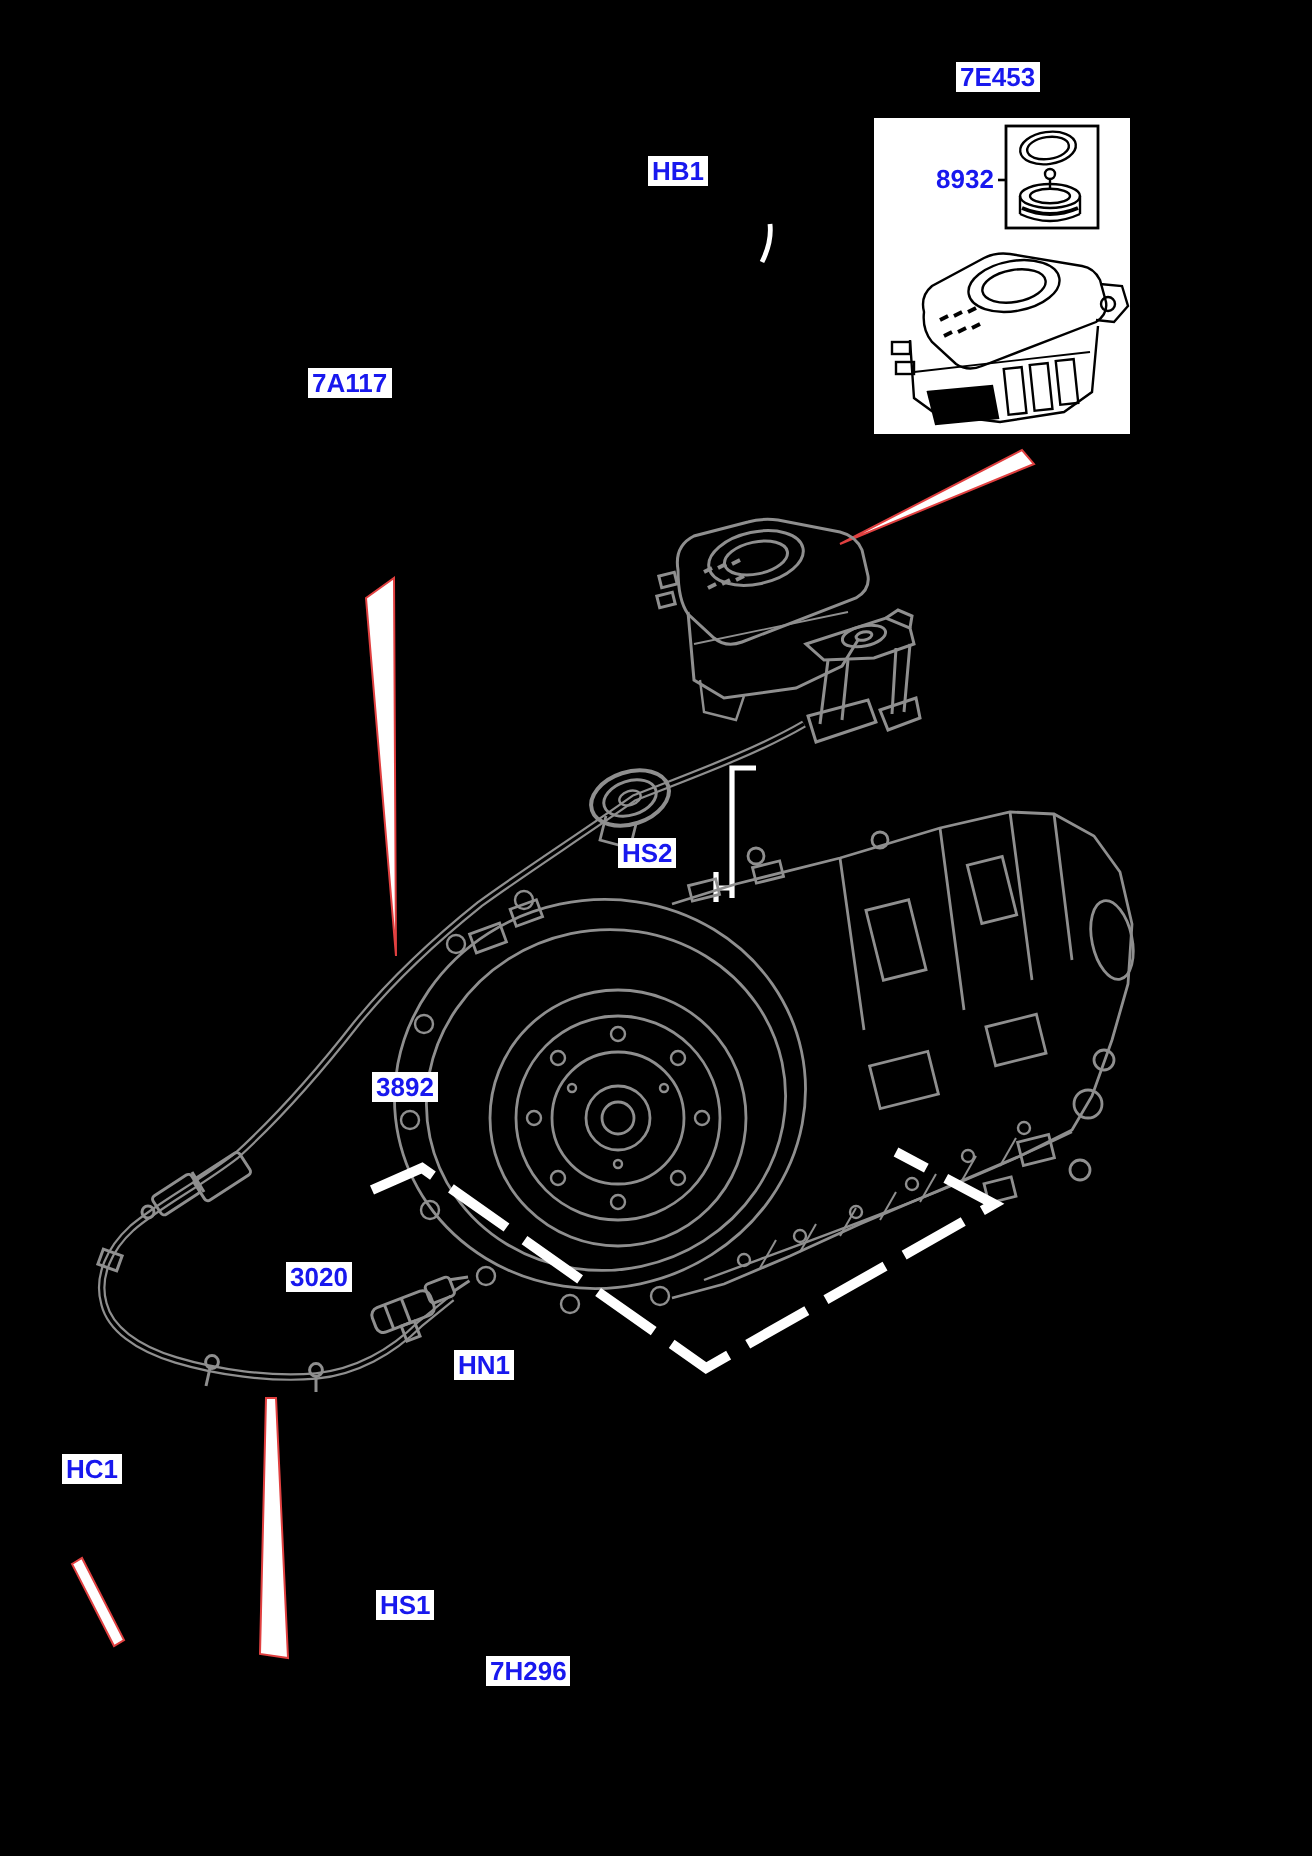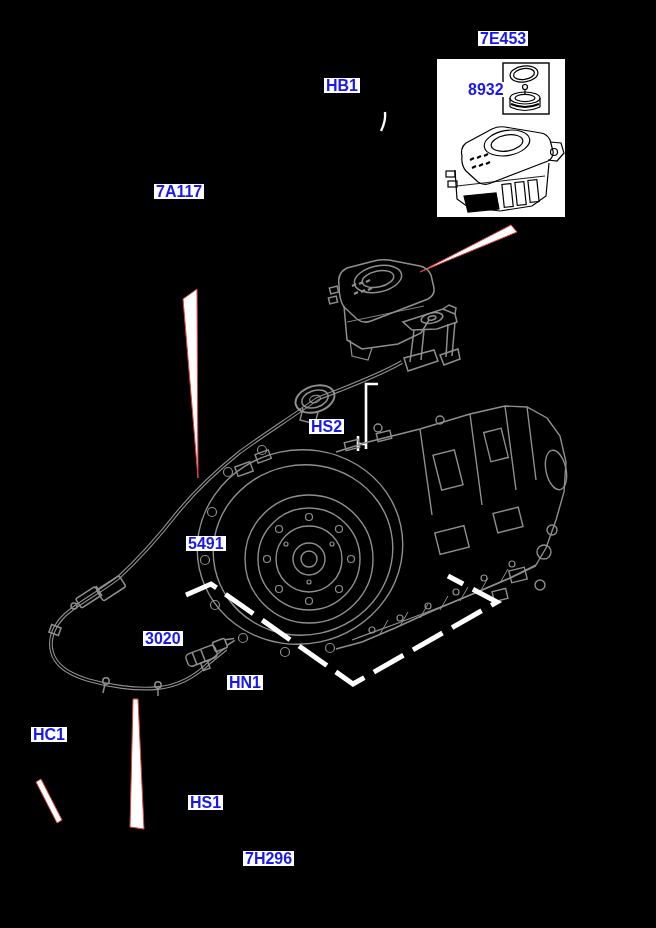--- a/index.html
+++ b/index.html
@@ -10,21 +10,21 @@
     overflow:hidden;
     font-family:"Liberation Sans", sans-serif;
   }
   #artwork{position:absolute;left:0;top:0;}
   .callout{
     position:absolute;
     background:var(--label-bg,#fff);
     color:var(--label-fg,#1818ee);
     font-family:"Liberation Sans", sans-serif;
     font-weight:bold;
-    font-size:16px;
+    font-size:13px;
     line-height:15px;
     padding:0 2px;
     letter-spacing:0px;
     white-space:nowrap;
   }
 </style>
 </head>
 <body>
 
 <div id="stage" style="--bg: #000000; --label-fg: #1818ee; --label-bg: #ffffff;">
@@ -271,20 +271,20 @@
     <g stroke="#ffffff" stroke-width="5" fill="none" stroke-dasharray="34 11">
       <path d="M186,595 L211,584 L353,684 L497,602 L448,576"></path>
     </g>
   </svg>
 
   <div class="callout" style="left:478px;top:31px">7E453</div>
   <div class="callout" style="left:466px;top:82px">8932</div>
   <div class="callout" style="left:324px;top:78px">HB1</div>
   <div class="callout" style="left:154px;top:184px">7A117</div>
   <div class="callout" style="left:309px;top:419px">HS2</div>
-  <div class="callout" style="left:186px;top:536px">5491</div>
+  <div class="callout" style="left:186px;top:536px">3892</div>
   <div class="callout" style="left:143px;top:631px">3020</div>
   <div class="callout" style="left:227px;top:675px">HN1</div>
   <div class="callout" style="left:31px;top:727px">HC1</div>
   <div class="callout" style="left:188px;top:795px">HS1</div>
-  <div class="callout" style="left:243px;top:851px">7H296</div>
+  <div class="callout" style="left:243px;top:828px">7H296</div>
 
 </div>
 
 </body></html>

